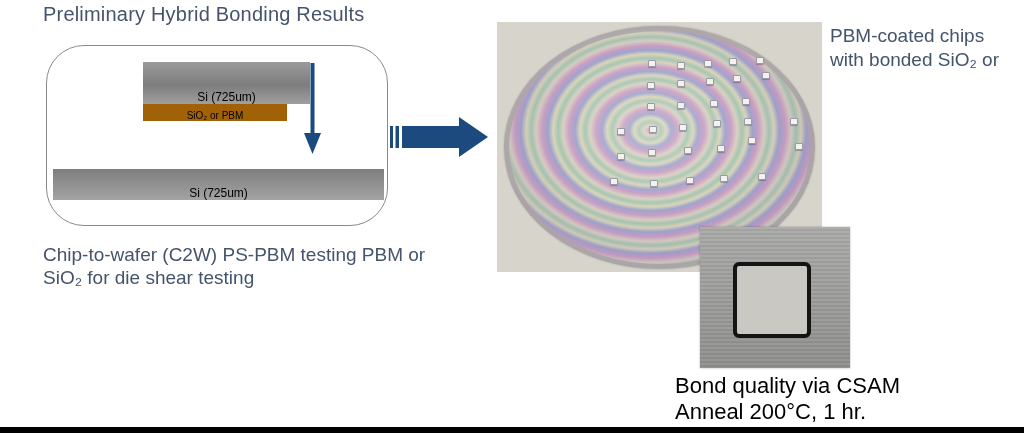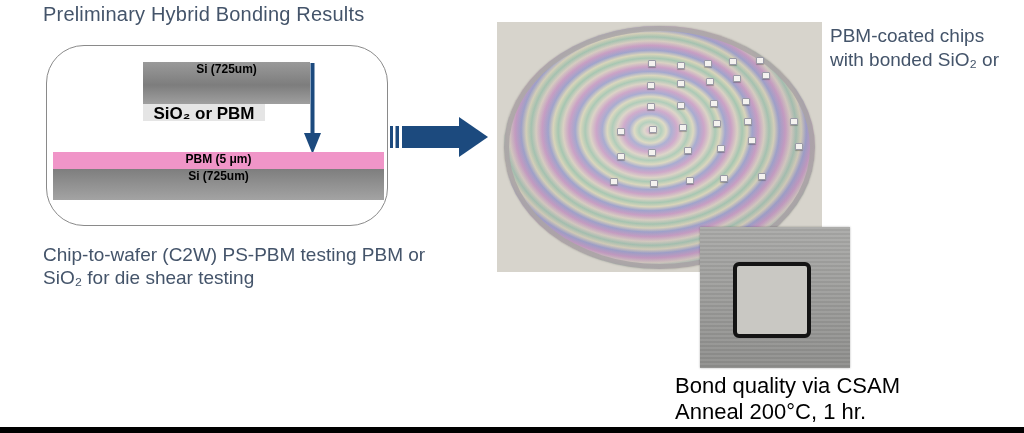--- a/index.html
+++ b/index.html
@@ -10,30 +10,30 @@
   .title {
     position:absolute; left:43px; top:3px;
     font-size:20px; color:#44546A; letter-spacing:0.2px;
   }
   
   .schematic-box {
     position:absolute; left:46px; top:45px; width:340px; height:179px;
     border:1.5px solid #8a8a8a; border-radius:38px; background:#fff;
   }
   .layer {
-    position:absolute; display:flex; align-items:flex-start; justify-content:center;
-    font-weight:bold; color:#000;
+    position:absolute; display:flex; align-items:flex-end; justify-content:center;
+    font-weight:normal; color:#000;
   }
   .layer-top-si {
     left:143px; top:62px; width:167px; height:42px; font-size:12px;
     background:linear-gradient(180deg,#9a9a9a 0%,#7d7d7d 55%,#9f9f9f 100%);
   }
   .layer-top-coating {
-    left:143px; top:104px; width:122px; height:17px; font-size:17px;
-    background:#e5e5e5;
+    left:143px; top:104px; width:144px; height:17px; font-size:10px;
+    background:#a16207;
   }
   .layer-wafer-pbm {
     left:53px; top:152px; width:331px; height:17px; font-size:12px;
     background:#F095C8;
   }
   .layer-wafer-si {
     left:53px; top:169px; width:331px; height:31px; font-size:12px;
     background:linear-gradient(180deg,#7e7e7e 0%,#8f8f8f 45%,#a3a3a3 100%);
   }
   .down-arrow { position:absolute; left:303px; top:63px; }
@@ -109,23 +109,20 @@
     <span>SiO₂ or PBM</span>
   </div>
 
   <span class="down-arrow">
     <svg width="19" height="93" viewBox="0 0 19 93">
       <rect x="7.5" y="0" width="4" height="74" fill="#1C4A7E"></rect>
       <path d="M1 70 L18 70 L9.5 91 Z" fill="#1C4A7E"></path>
     </svg>
   </span>
 
-  <div class="layer layer-wafer-pbm">
-    <span>PBM (5 μm)</span>
-  </div>
   <div class="layer layer-wafer-si">
     <span>Si (725um)</span>
   </div>
 
   <div class="caption-left">
     <div>Chip-to-wafer (C2W) PS-PBM testing PBM or</div>
     <div>SiO₂ for die shear testing</div>
   </div>
 
   <span class="striped-arrow">

